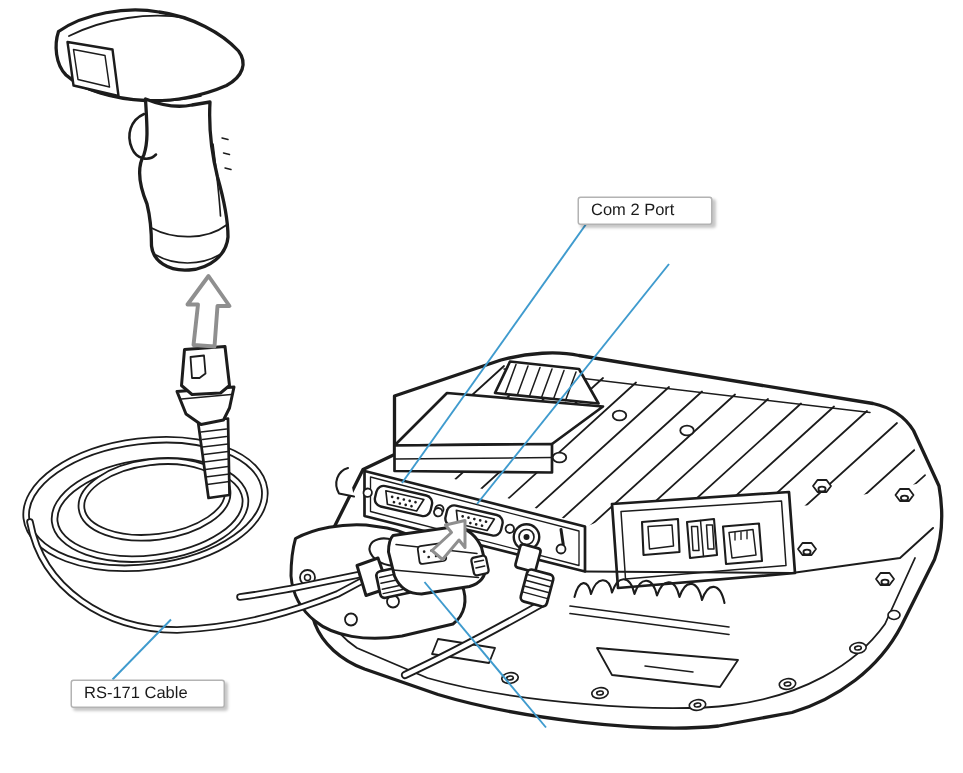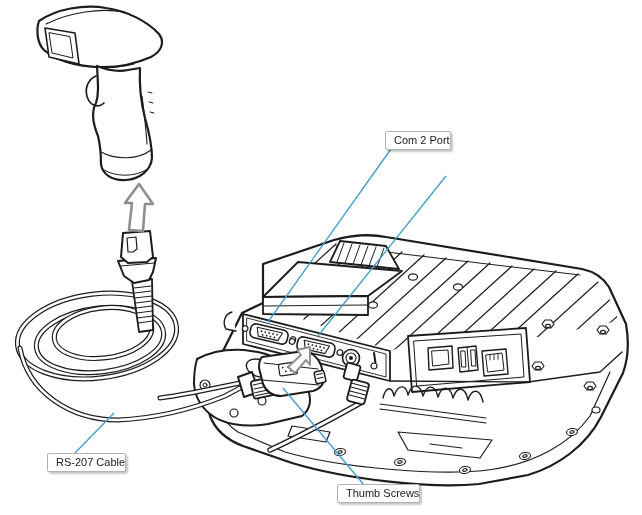--- a/index.html
+++ b/index.html
@@ -13,21 +13,21 @@
   .stage svg{position:absolute;left:0;top:0;}
   .callout{
     position:absolute;
     background:var(--label-bg,#fff);
     border:1px solid var(--label-border,#b3b3b3);
     border-radius:2px;
     box-shadow:2px 2px 2px rgba(0,0,0,0.22);
     font-size:11px;
     line-height:14px;
     color:#1a1a1a;
-    padding:1px 0 2px 8px;
+    padding:1px 24px 2px 8px;
     white-space:nowrap;
   }
   .ln{stroke:var(--line,#1c1c1c);fill:#fff;stroke-linejoin:round;stroke-linecap:round;}
   .lnf{stroke:var(--line,#1c1c1c);fill:none;stroke-linejoin:round;stroke-linecap:round;}
   .pin{fill:var(--line,#1c1c1c);stroke:none;}
   .gray{stroke:var(--arrow,#8f8f8f);fill:#fff;stroke-linejoin:round;}
   .tube-o{stroke:var(--line,#1c1c1c);fill:none;stroke-linecap:round;}
   .tube-i{stroke:#fff;fill:none;stroke-linecap:round;}
   .leader{stroke:var(--leader,#3f9bce);stroke-width:1.3;}
 </style>
@@ -308,15 +308,14 @@
 
     <g>
       <line class="leader" x1="391" y1="149" x2="268" y2="322"></line>
       <line class="leader" x1="446" y1="176" x2="318" y2="336"></line>
       <line class="leader" x1="75" y1="453" x2="114" y2="413"></line>
       <line class="leader" x1="364" y1="485" x2="283" y2="388"></line>
     </g>
   </svg>
 
   <div class="callout" style="left:385px;top:131px;">Com 2 Port</div>
-  <div class="callout" style="left:47px;top:453px;">RS-207 Cable</div>
-  <div class="callout" style="left:337px;top:484px;">Thumb Screws</div>
+  <div class="callout" style="left:47px;top:453px;">RS-171 Cable</div>
 </div>
 
 </body></html>

